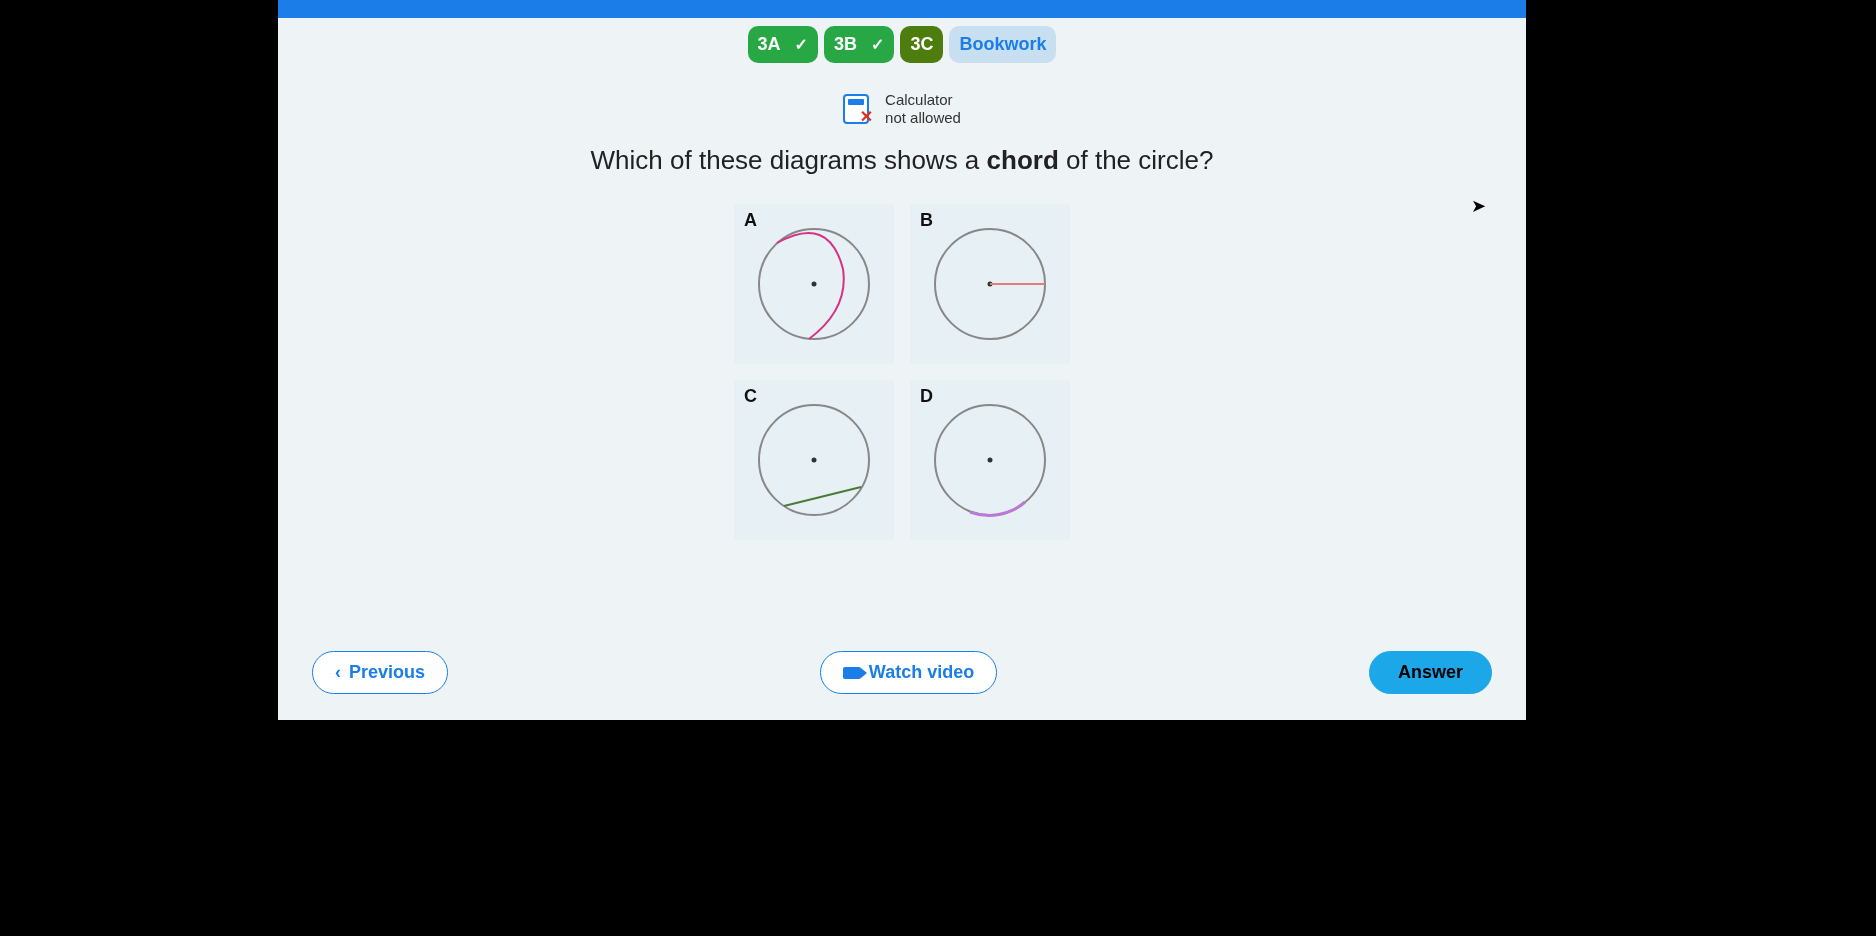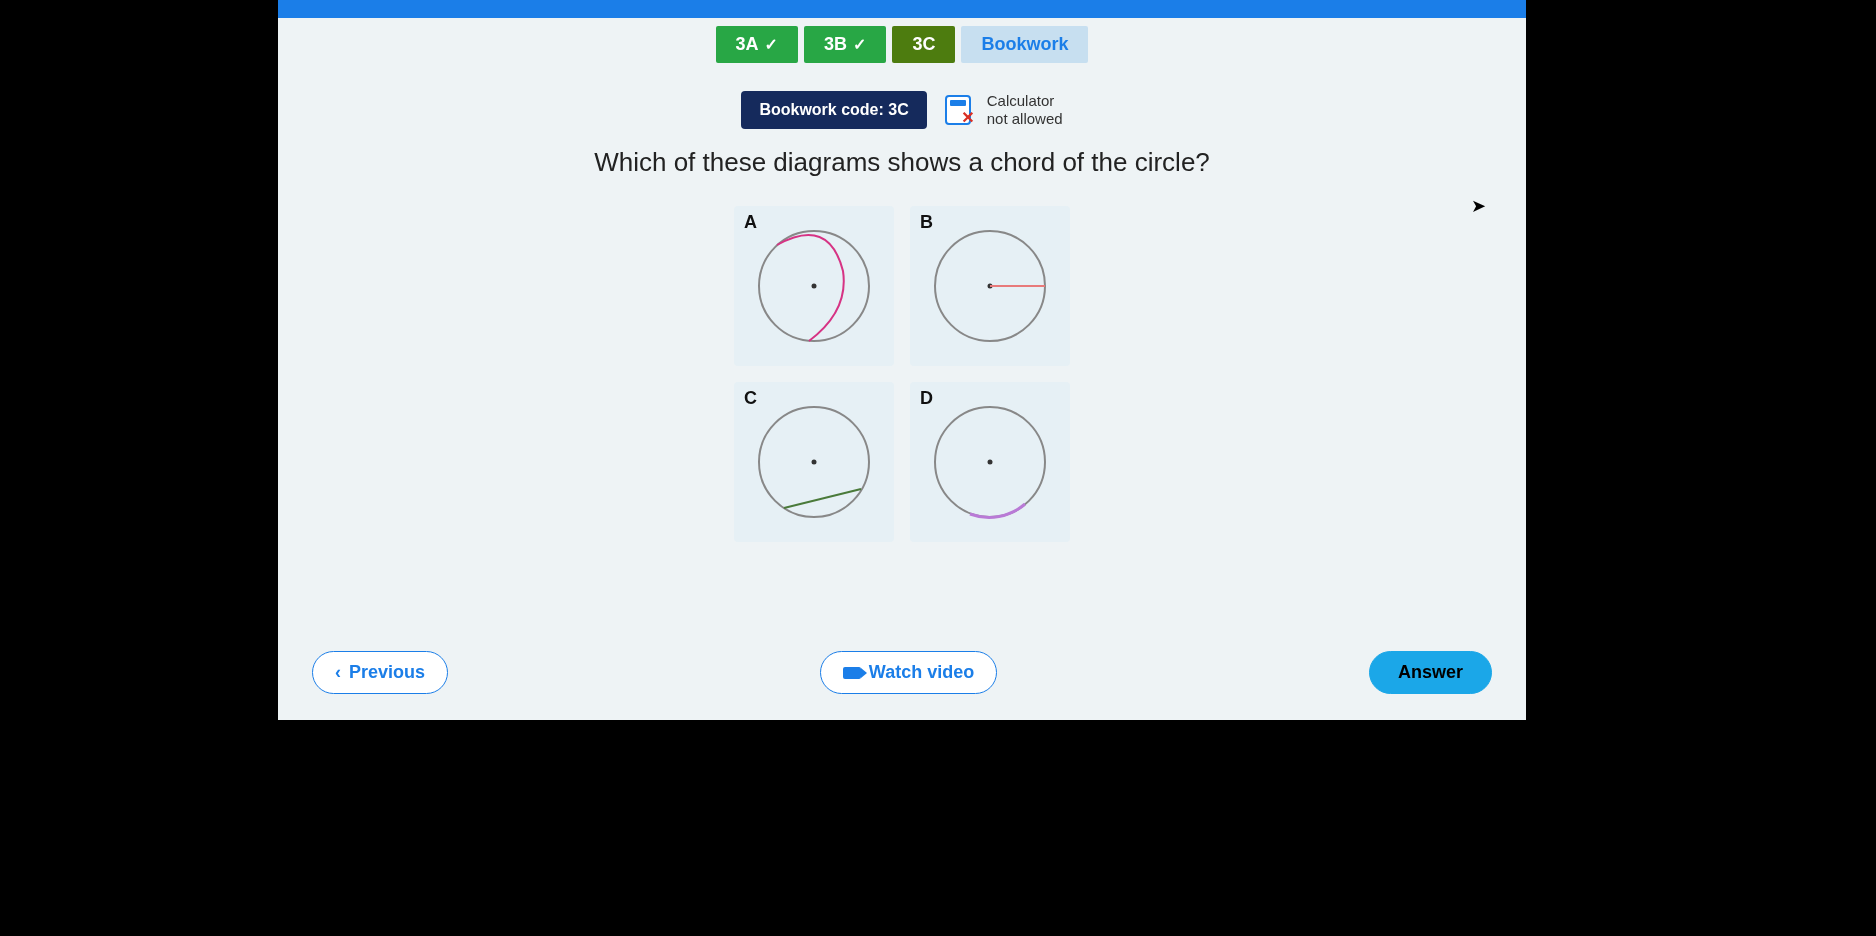--- a/index.html
+++ b/index.html
@@ -1,33 +1,33 @@
 <!DOCTYPE html>
 <html><head>
 <meta charset="utf-8">
 <style>
 *{margin:0;padding:0;box-sizing:border-box;font-family:Arial,Helvetica,sans-serif}
 body{background:#000;width:1876px;height:936px;position:relative;overflow:hidden}
 .app{position:absolute;left:278px;top:0;width:1248px;height:720px;background:#eef3f5}
 .topbar{height:18px;background:#1b7ee8}
 .tabs{display:flex;justify-content:center;gap:6px;margin-top:8px}
-.tab{padding:8px 20px;border-radius:2px;font-weight:700;font-size:18px;color:#fff;display:flex;align-items:center;gap:6px;cursor:pointer}
+.tab{padding:8px 10px;border-radius:10px;font-weight:700;font-size:18px;color:#fff;display:flex;align-items:center;gap:14px;cursor:pointer}
 .tab.done{background:#28a745}
 .tab.current{background:#4d7c0f}
 .tab.summary{background:#c7dff0;color:#1b7ee8}
 .check{font-size:16px}
 .meta{display:flex;justify-content:center;align-items:center;gap:18px;margin:28px 0 18px}
 .code-badge{background:#152a5c;color:#fff;padding:10px 18px;border-radius:4px;font-size:16px;font-weight:600}
 .calc{display:flex;align-items:center;gap:16px;color:#333;font-size:15px}
 .calc-icon{width:26px;height:30px;border:2px solid #1b7ee8;border-radius:4px;position:relative;background:#fff}
 .calc-icon::before{content:"";position:absolute;top:3px;left:3px;right:3px;height:6px;background:#1b7ee8;border-radius:1px}
 .calc-icon::after{content:"✕";position:absolute;right:-6px;bottom:-4px;color:#d93025;font-weight:900;font-size:16px}
 .calc-text{line-height:1.2}
 .question{text-align:center;font-size:26px;color:#222;margin:8px 0 28px}
-.question b{font-weight:400}
+.question b{font-weight:700}
 .grid{display:grid;grid-template-columns:160px 160px;gap:16px;justify-content:center}
 .cell{width:160px;height:160px;background:#e6f0f5;border-radius:4px;position:relative;cursor:pointer}
 .cell-label{position:absolute;top:6px;left:10px;font-weight:700;font-size:18px;color:#111}
 .cell svg{position:absolute;top:50%;left:50%;transform:translate(-50%,-50%)}
 .footer{position:absolute;bottom:26px;left:0;right:0;display:flex;justify-content:space-between;align-items:center;padding:0 34px}
 .btn{border:1px solid #1b7ee8;border-radius:999px;padding:10px 22px;font-size:18px;font-weight:600;cursor:pointer;background:#fff;color:#1b7ee8;display:flex;align-items:center;gap:8px}
 .btn.primary{background:#1ba7e8;color:#000000;border-color:#1ba7e8;padding:10px 28px}
 .cam-icon{width:18px;height:12px;background:#1b7ee8;border-radius:2px;position:relative}
 .cam-icon::after{content:"";position:absolute;right:-6px;top:1px;border-left:6px solid #1b7ee8;border-top:5px solid transparent;border-bottom:5px solid transparent}
 .cursor{position:absolute;top:195px;right:40px;font-size:18px;color:#000}
@@ -49,21 +49,20 @@
     </div>
     <div class="tab current">
       <span>3C</span>
     </div>
     <div class="tab summary">
       <span>Bookwork</span>
     </div>
   </div>
 
   <div class="meta">
-    <div class="code-badge">Bookwork code: 3C</div>
     <div class="calc">
       <div class="calc-icon"></div>
       <div class="calc-text">
         <div>Calculator</div>
         <div>not allowed</div>
       </div>
     </div>
   </div>
 
   <div class="question">

